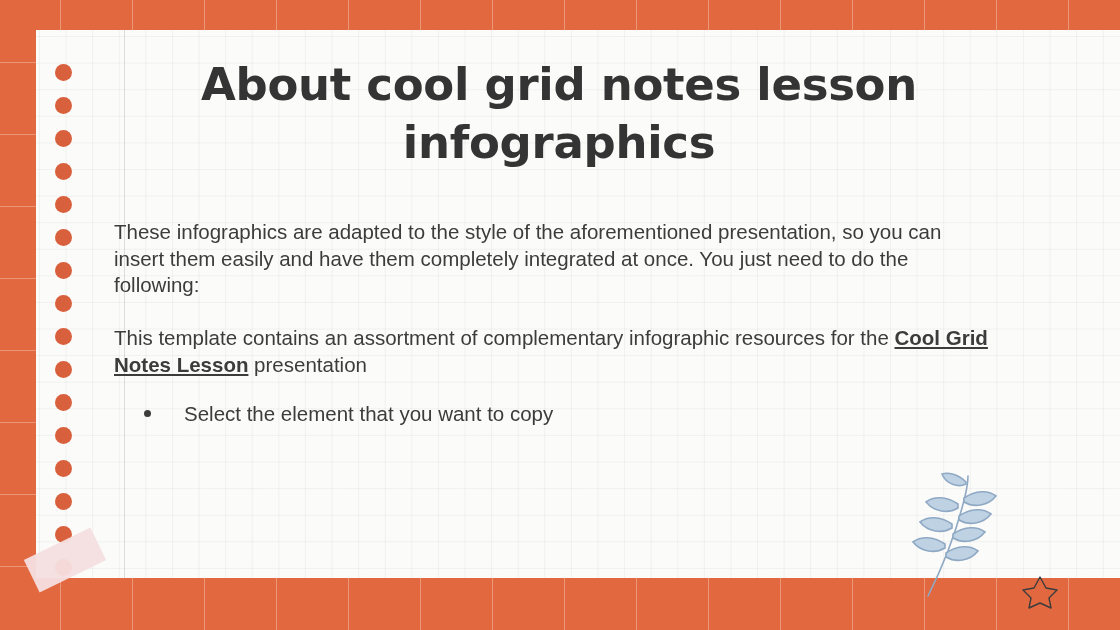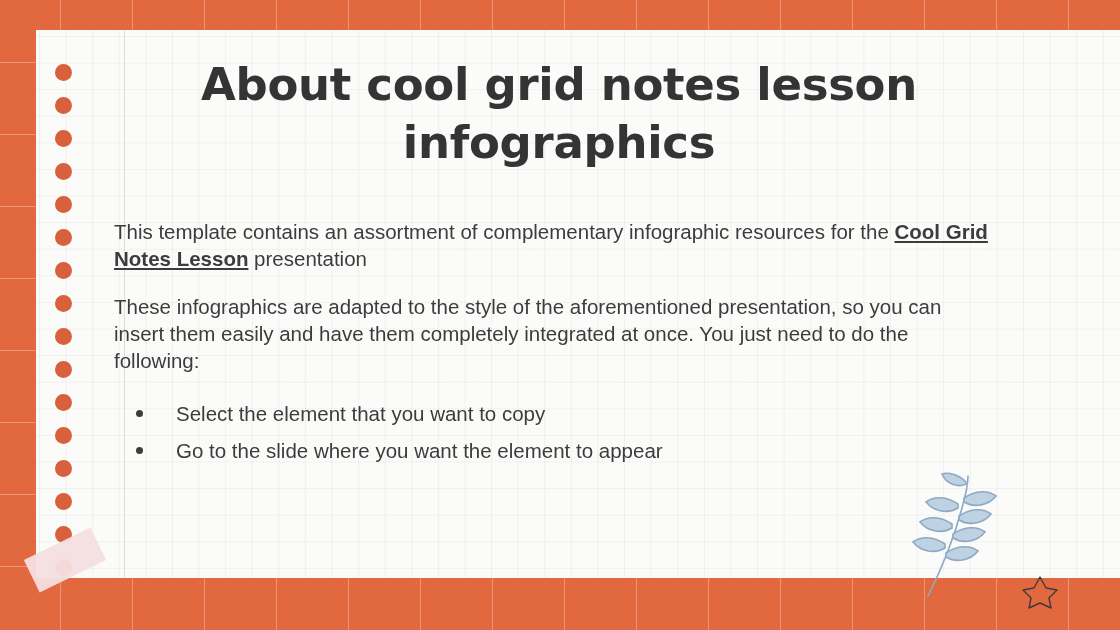--- a/index.html
+++ b/index.html
@@ -114,21 +114,21 @@
   }
   .para.second {
     margin-bottom: 26px;
   }
   .bold-underline {
     font-weight: bold;
     text-decoration: underline;
   }
 
   ul.bullets {
-    margin: 0;
+    margin: 8px;
     padding: 0 0 0 18px;
     list-style: none;
   }
   ul.bullets li {
     position: relative;
     font-size: 20.5px;
     line-height: 1.34;
     color: #3c3c3c;
     padding-left: 44px;
     margin-bottom: 9px;
@@ -187,27 +187,26 @@
     <div class="hole"></div>
     <div class="hole"></div>
   </div>
 
   <div class="tape"></div>
 
   <div class="content">
 
     <h1 class="title">About cool grid notes lesson infographics</h1>
 
+    <p class="para second">These infographics are adapted to the style of the aforementioned presentation, so you can insert them easily and have them completely integrated at once. You just need to do the following:</p>
+
     <p class="para first"><span>This template contains an assortment of complementary infographic resources for the </span><span class="bold-underline">Cool Grid Notes Lesson</span><span> presentation</span></p>
-
-    <p class="para second">These infographics are adapted to the style of the aforementioned presentation, so you can insert them easily and have them completely integrated at once. You just need to do the following:</p>
 
     <ul class="bullets">
       <li>Select the element that you want to copy</li>
-      <li>Go to the slide where you want the element to appear</li>
     </ul>
 
   </div>
 
   <svg class="leaf-deco" viewBox="0 0 110 130">
     <g fill="none" stroke="#8fa9c4" stroke-width="1.6" stroke-linecap="round">
       <path d="M26 128 C 40 100, 52 70, 60 40 C 64 26, 66 16, 66 8"></path>
       <path d="M62 30 C 74 22, 86 22, 94 28 C 86 38, 72 40, 62 34 Z" fill="#bed2e4"></path>
       <path d="M57 48 C 69 40, 81 40, 89 46 C 81 56, 67 58, 57 52 Z" fill="#bed2e4"></path>
       <path d="M51 66 C 63 58, 75 58, 83 64 C 75 74, 61 76, 51 70 Z" fill="#bed2e4"></path>

